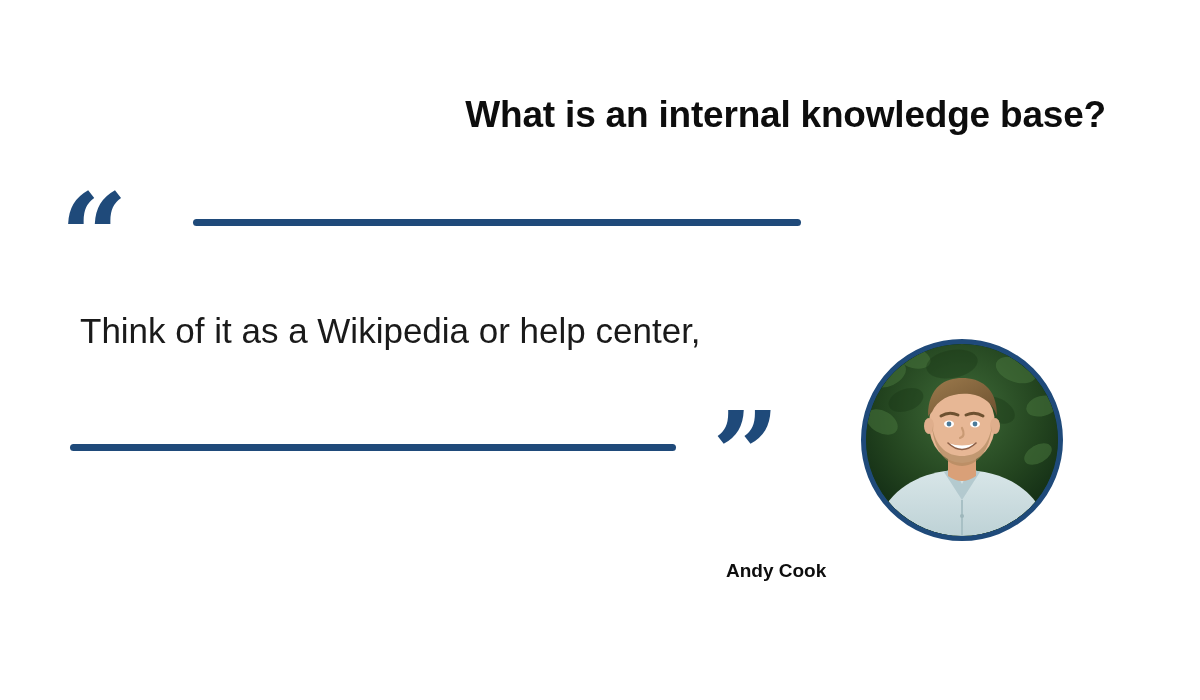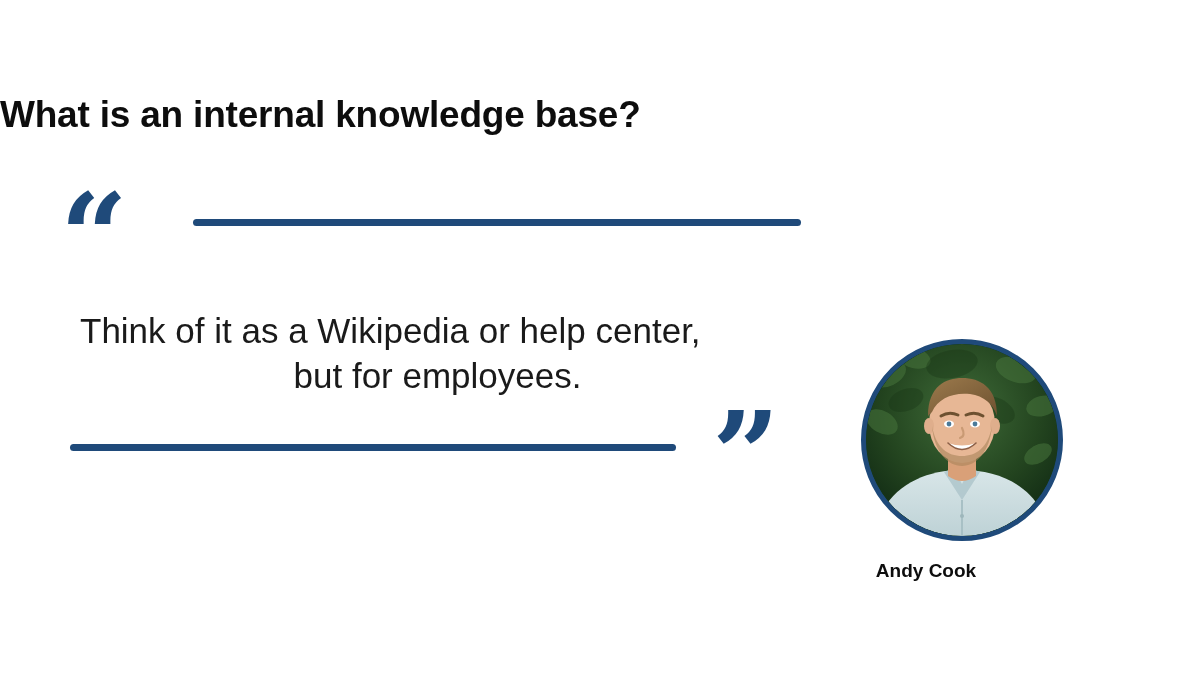--- a/index.html
+++ b/index.html
@@ -20,21 +20,21 @@
     background: #ffffff;
     overflow: hidden;
   }
 
   
   #page-title {
     position: absolute;
     left: 0;
     top: 92px;
     width: 1106px;
-    text-align: left;
+    text-align: right;
     font-size: 37px;
     font-weight: bold;
     color: #0d0d0d;
     letter-spacing: -0.2px;
     line-height: 46px;
     white-space: nowrap;
   }
 
   
   #quote-block {
@@ -126,21 +126,21 @@
     border-radius: 50%;
     overflow: hidden;
   }
 
   
   #attribution {
     position: absolute;
     left: 726px;
     top: 558px;
     width: 400px;
-    text-align: center;
+    text-align: left;
     font-size: 19px;
     font-weight: bold;
     color: #0d0d0d;
     line-height: 25px;
   }
   #attribution .aline { display: block; white-space: nowrap; }
 </style>
 </head>
 <body>
 
@@ -149,21 +149,20 @@
   <div id="page-title">What is an internal knowledge base?</div>
 
   <div id="quote-block">
 
     <div class="quote-mark" id="quote-mark-open">“</div>
 
     <div class="rule" id="rule-top"></div>
 
     <div id="quote-text">
       <span class="qline qline-1">Think of it as a Wikipedia or help center,</span>
-      <span class="qline qline-2">but for employees.</span>
     </div>
 
     <div class="rule" id="rule-bottom"></div>
 
     <div class="quote-mark" id="quote-mark-close">”</div>
   </div>
 
   <div id="avatar">
     <div id="avatar-photo">
       <svg width="192" height="192" viewBox="0 0 192 192">

